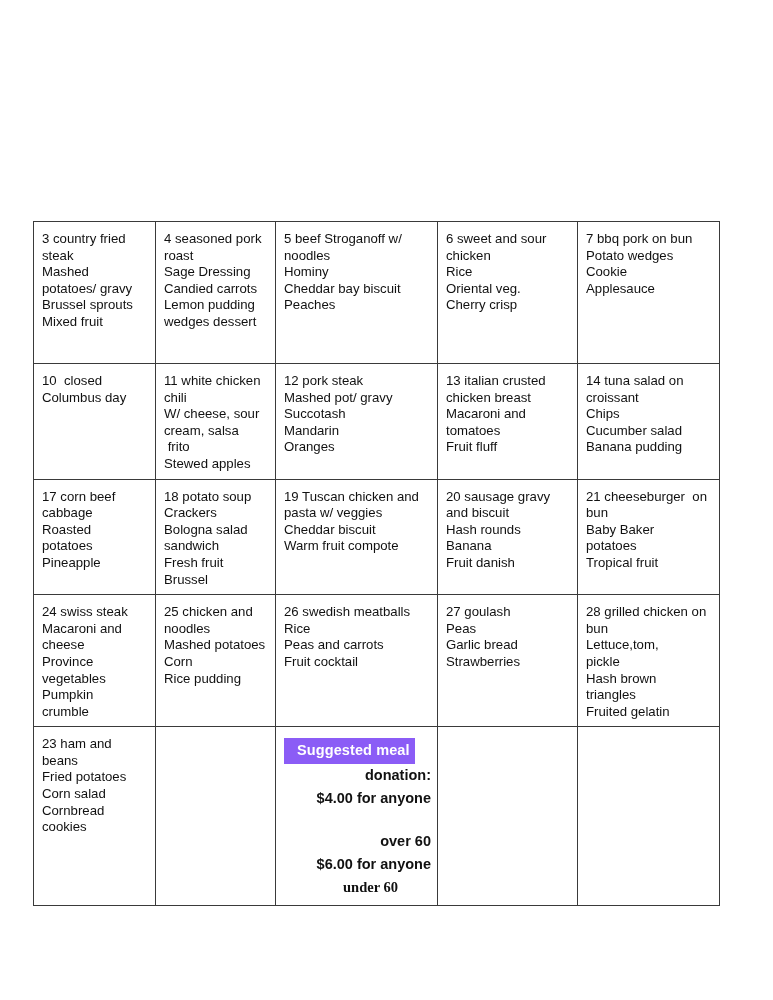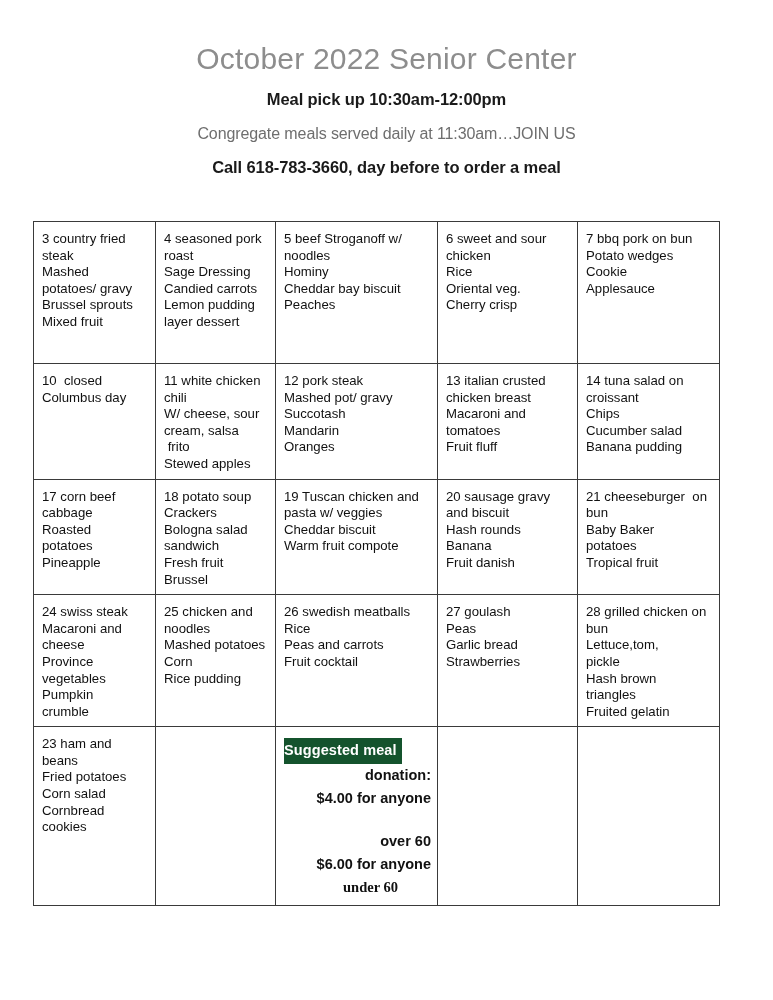--- a/index.html
+++ b/index.html
@@ -103,44 +103,38 @@
   .donation {
     font-weight: 700;
     font-size: 14.5px;
     line-height: 23px;
     color: #111111;
     font-family: "Liberation Sans", sans-serif;
     padding-top: 2px;
   }
   .donation .hl {
     display: inline-block;
-    background: #14532d;
+    background: #8b5cf6;
     color: #ffffff;
-    padding: 1px 5px 2px 0;
+    padding: 1px 5px 2px 13px;
     font-weight: 700;
     letter-spacing: 0.1px;
   }
   .donation .dline {
     display: block;
   }
   .donation .dline.indent-a { text-align: right; padding-left: 2px; }
   .donation .dline.indent-b { text-align: right; padding-left: 18px; margin-top: 20px; }
   .donation .dline.indent-c { text-align: center; padding-left: 26px; font-family: Liberation Serif, serif; }
 </style>
 </head>
 <body>
 
 <div class="page">
 
-  <div class="header">
-    <h1 class="doc-title">October 2022 Senior Center</h1>
-    <p class="subtitle-strong">Meal pick up 10:30am-12:00pm</p>
-    <p class="subtitle-gray">Congregate meals served daily at 11:30am…JOIN US</p>
-    <p class="subtitle-call">Call 618-783-3660, day before to order a meal</p>
-  </div>
 
   <div class="calendar-wrap">
     <table class="calendar">
       <colgroup>
         <col class="c1">
           <col class="c2">
           <col class="c3">
           <col class="c4">
           <col class="c5">
       </colgroup>
@@ -153,21 +147,21 @@
               <span class="cell-line">potatoes/ gravy</span>
               <span class="cell-line">Brussel sprouts</span>
               <span class="cell-line">Mixed fruit</span>
             </td>
           <td>
               <span class="cell-line">4 seasoned pork</span>
               <span class="cell-line">roast</span>
               <span class="cell-line">Sage Dressing</span>
               <span class="cell-line">Candied carrots</span>
               <span class="cell-line">Lemon pudding</span>
-              <span class="cell-line">layer dessert</span>
+              <span class="cell-line">wedges dessert</span>
             </td>
           <td>
               <span class="cell-line">5 beef Stroganoff w/</span>
               <span class="cell-line">noodles</span>
               <span class="cell-line">Hominy</span>
               <span class="cell-line">Cheddar bay biscuit</span>
               <span class="cell-line">Peaches</span>
             </td>
           <td>
               <span class="cell-line">6 sweet and sour</span>

